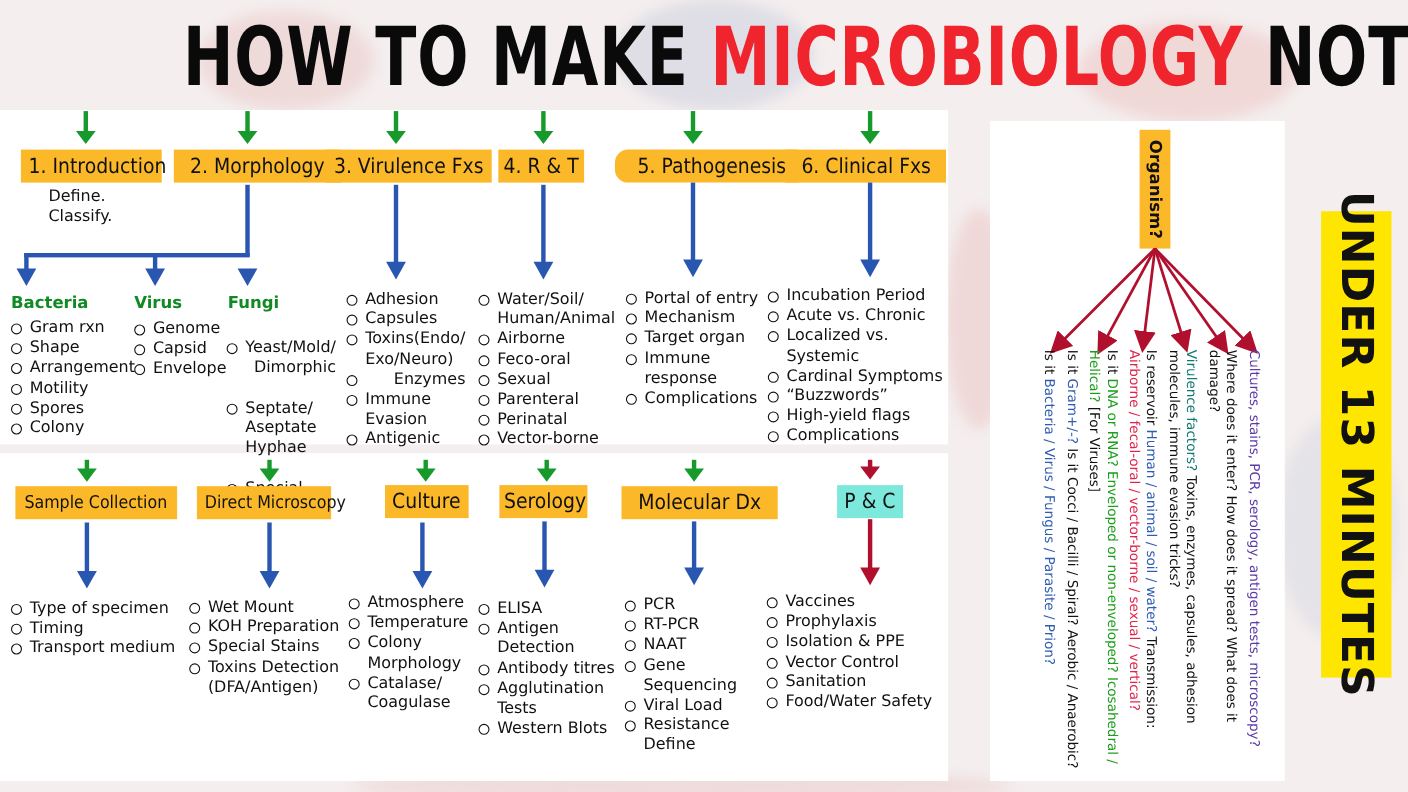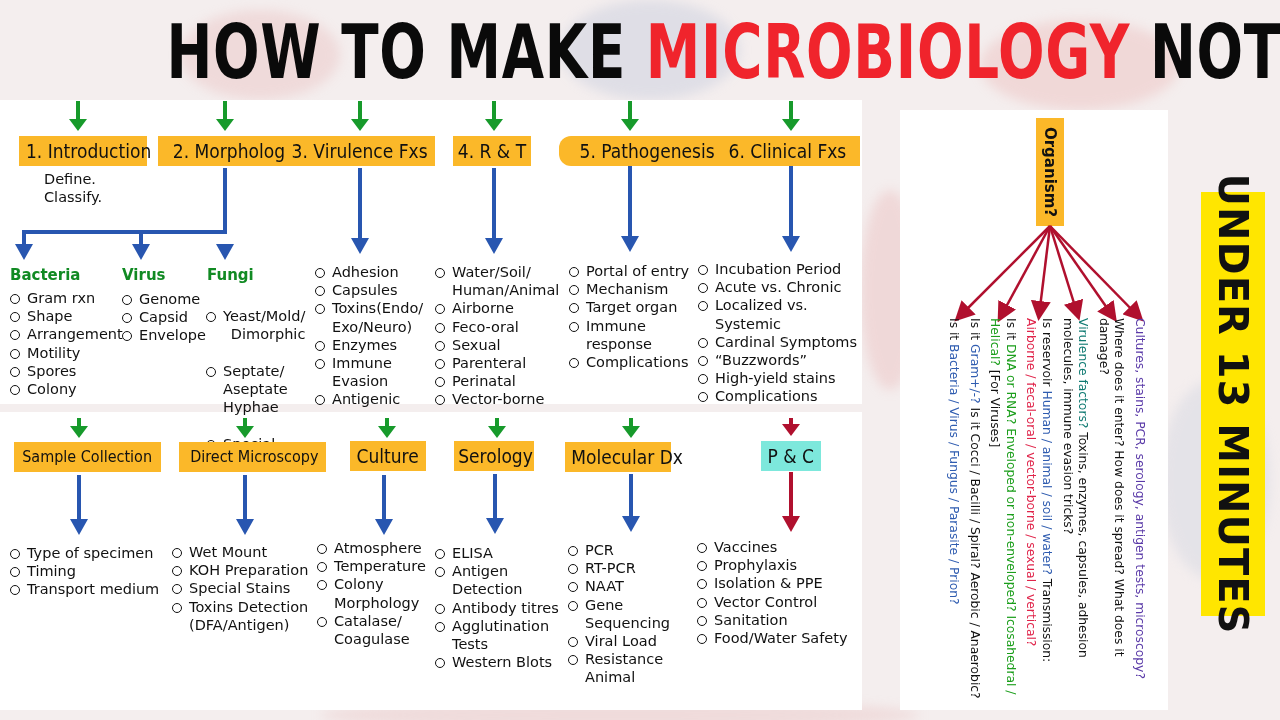--- a/index.html
+++ b/index.html
@@ -118,21 +118,21 @@
 <div class="arrowhead ah-green" style="left:351px;top:119px;"></div>
 <div class="vline green" style="left:492px;top:101px;height:20px;"></div>
 <div class="arrowhead ah-green" style="left:485px;top:119px;"></div>
 <div class="vline green" style="left:628px;top:101px;height:20px;"></div>
 <div class="arrowhead ah-green" style="left:621px;top:119px;"></div>
 <div class="vline green" style="left:789px;top:101px;height:20px;"></div>
 <div class="arrowhead ah-green" style="left:782px;top:119px;"></div>
 
 <div class="hdr" style="left:19px;top:136px;width:128px;"><span>1. Introduction</span></div>
 <div class="hdr" style="left:158px;top:136px;width:152px;"><span>2. Morphology</span></div>
-<div class="hdr" style="left:284px;top:136px;width:151px;"><span>3. Virulence Fxs</span></div>
+<div class="hdr" style="left:296px;top:136px;width:151px;"><span>3. Virulence Fxs</span></div>
 <div class="hdr" style="left:453px;top:136px;width:78px;"><span>4. R &amp; T</span></div>
 <div class="hdr" style="left:559px;top:136px;width:176px;border-radius:12px;"><span>5. Pathogenesis</span></div>
 <div class="hdr" style="left:714px;top:136px;width:146px;"><span>6. Clinical Fxs</span></div>
 
 <div class="plain" style="left:44px;top:170px;">Define.</div>
 <div class="plain" style="left:44px;top:188px;">Classify.</div>
 
 <div class="vline blue" style="left:223px;top:168px;height:65px;"></div>
 <div class="hline blue" style="left:22px;top:230px;width:205px;"></div>
 <div class="vline blue" style="left:22px;top:230px;height:16px;"></div>
@@ -174,21 +174,21 @@
 Aseptate
 Hyphae</li>
   <li style="white-space:pre-line;">Special</li>
 </ul>
 
 <ul class="list" style="left:314px;top:263px;">
   <li style="white-space:pre-line;">Adhesion</li>
   <li style="white-space:pre-line;">Capsules</li>
   <li style="white-space:pre-line;">Toxins(Endo/
 Exo/Neuro)</li>
-  <li style="white-space:pre-line;">Enzymes</li>
+  <li style="white-space:pre-line;text-align:right;">Enzymes</li>
   <li style="white-space:pre-line;">Immune
 Evasion</li>
   <li style="white-space:pre-line;">Antigenic</li>
 </ul>
 <ul class="list" style="left:434px;top:263px;">
   <li style="white-space:pre-line;">Water/Soil/
 Human/Animal</li>
   <li>Airborne</li>
   <li>Feco-oral</li>
   <li>Sexual</li>
@@ -204,42 +204,42 @@
 response</li>
   <li>Complications</li>
 </ul>
 <ul class="list" style="left:697px;top:260px;">
   <li>Incubation Period</li>
   <li>Acute vs. Chronic</li>
   <li style="white-space:pre-line;">Localized vs.
 Systemic</li>
   <li>Cardinal Symptoms</li>
   <li>“Buzzwords”</li>
-  <li>High-yield stains</li>
+  <li>High-yield flags</li>
   <li>Complications</li>
 </ul>
 
 <div class="vline green" style="left:77px;top:418px;height:14px;"></div>
 <div class="arrowhead ah-green" style="left:70px;top:426px;"></div>
 <div class="vline green" style="left:243px;top:418px;height:14px;"></div>
 <div class="arrowhead ah-green" style="left:236px;top:426px;"></div>
 <div class="vline green" style="left:385px;top:418px;height:14px;"></div>
 <div class="arrowhead ah-green" style="left:378px;top:426px;"></div>
 <div class="vline green" style="left:495px;top:418px;height:14px;"></div>
 <div class="arrowhead ah-green" style="left:488px;top:426px;"></div>
 <div class="vline green" style="left:629px;top:418px;height:14px;"></div>
 <div class="arrowhead ah-green" style="left:622px;top:426px;"></div>
 <div class="vline crim" style="left:789px;top:418px;height:14px;"></div>
 <div class="arrowhead ah-crim" style="left:782px;top:424px;border-top-width:12px;"></div>
 
 <div class="hdr" style="left:14px;top:442px;width:147px;font-size:16px;"><span>Sample Collection</span></div>
-<div class="hdr" style="left:179px;top:442px;width:147px;font-size:16px;text-align:right;"><span>Direct Microscopy</span></div>
+<div class="hdr" style="left:179px;top:442px;width:122px;font-size:16px;"><span>Direct Microscopy</span></div>
 <div class="hdr" style="left:350px;top:441px;width:76px;"><span>Culture</span></div>
 <div class="hdr" style="left:454px;top:441px;width:80px;"><span>Serology</span></div>
-<div class="hdr" style="left:565px;top:442px;width:106px;"><span>Molecular Dx</span></div>
+<div class="hdr" style="left:565px;top:442px;width:142px;"><span>Molecular Dx</span></div>
 <div class="hdr teal" style="left:761px;top:441px;width:60px;"><span>P &amp; C</span></div>
 
 <div class="vline blue" style="left:77px;top:475px;height:46px;"></div>
 <div class="arrowhead ah-blue" style="left:70px;top:519px;"></div>
 <div class="vline blue" style="left:243px;top:475px;height:46px;"></div>
 <div class="arrowhead ah-blue" style="left:236px;top:519px;"></div>
 <div class="vline blue" style="left:382px;top:475px;height:46px;"></div>
 <div class="arrowhead ah-blue" style="left:375px;top:519px;"></div>
 <div class="vline blue" style="left:493px;top:474px;height:46px;"></div>
 <div class="arrowhead ah-blue" style="left:486px;top:518px;"></div>
@@ -278,21 +278,21 @@
   <li>Western Blots</li>
 </ul>
 <ul class="list" style="left:567px;top:541px;">
   <li>PCR</li>
   <li>RT-PCR</li>
   <li>NAAT</li>
   <li style="white-space:pre-line;">Gene
 Sequencing</li>
   <li>Viral Load</li>
   <li style="white-space:pre-line;">Resistance
-Animal</li>
+Define</li>
 </ul>
 <ul class="list" style="left:696px;top:538px;">
   <li>Vaccines</li>
   <li>Prophylaxis</li>
   <li>Isolation &amp; PPE</li>
   <li>Vector Control</li>
   <li>Sanitation</li>
   <li>Food/Water Safety</li>
 </ul>
 

